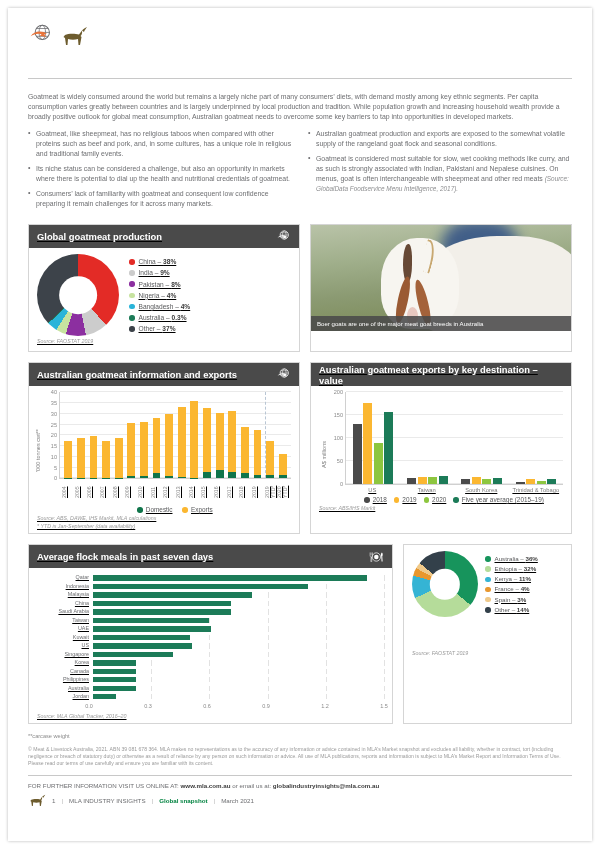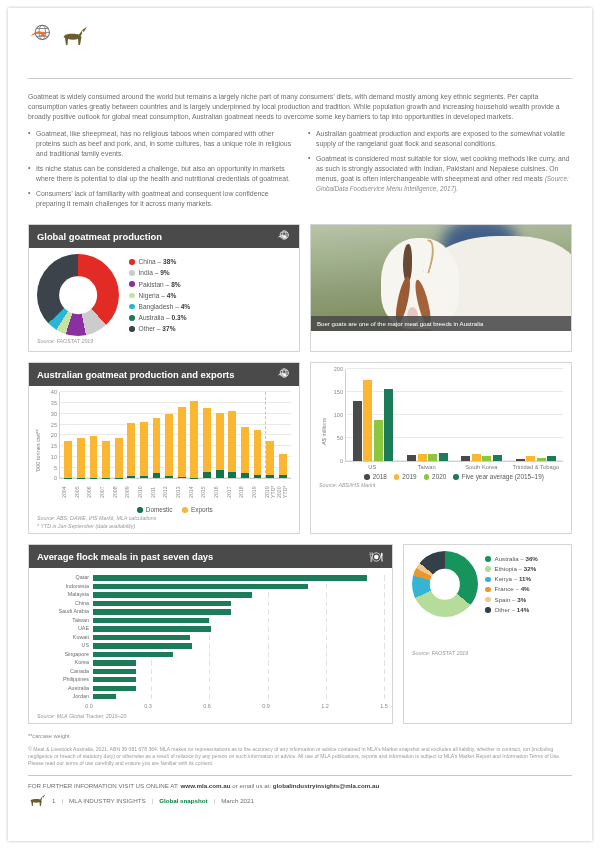--- a/index.html
+++ b/index.html
@@ -32,21 +32,21 @@
   ul.bl li:before{content:"•";position:absolute;left:0;top:-1px;color:#6d6e71;font-size:7px;}
   .srcnote{font-style:italic;color:#8d8e90;font-size:6.4px;}
 
   
   .panel{border:1px solid #d5d5d5;background:#fff;box-sizing:border-box;}
   .ptitle{background:#4a4a4a;color:#fff;font-size:9.4px;font-weight:bold;
           padding:6px 8px;display:flex;align-items:center;justify-content:space-between;height:23px;box-sizing:border-box;}
   .pbody{position:relative;padding:6px 8px 4px 8px;}
   .src{font-size:5.3px;font-style:italic;color:#9a9a9a;margin-top:2px;}
 
-  .row{display:flex;gap:10px;margin-top:10px;}
+  .row{display:flex;gap:10px;margin-top:10px;text-decoration:underline;}
 
   
   .donutwrap{display:flex;align-items:center;gap:10px;}
   .donut{width:82px;height:82px;border-radius:50%;position:relative;flex:none;}
   .donut:after{content:"";position:absolute;left:50%;top:50%;transform:translate(-50%,-50%);
                width:46%;height:46%;border-radius:50%;background:#fff;}
   .lgd{font-size:6.6px;color:#58595b;line-height:11.2px;}
   .lgd div{display:flex;align-items:center;gap:4px;}
   .dot{width:5.5px;height:5.5px;border-radius:50%;flex:none;}
   .lgd b{color:#3b3b3b;}
@@ -218,21 +218,21 @@
           <div class="muzzle"></div>
         </div>
         <div class="cap">Boer goats are one of the major meat goat breeds in Australia</div>
       </div>
     </div>
   </div>
 
   <div class="row">
     <div class="panel" style="width:272px">
       <div class="ptitle">
-        <span>Australian goatmeat production and exports</span>
+        <span>Australian goatmeat information and exports</span>
         <svg width="15" height="15" viewBox="0 0 40 40">
           <circle cx="22" cy="16" r="11" fill="none" stroke="#fff" stroke-width="2"></circle>
           <ellipse cx="22" cy="16" rx="5" ry="11" fill="none" stroke="#fff" stroke-width="1.4"></ellipse>
           <path d="M11 16h22M13 10h18M13 22h18" stroke="#fff" stroke-width="1.4"></path>
           <path d="M4 24c6-9 18-9 25-4l-4 1 3 4-10-2 3-2c-6-2-12 0-17 3z" fill="#fff"></path>
         </svg>
       </div>
       <div class="pbody">
         <div class="chart" style="padding-left:22px">
           <div class="ytitle" id="ut-ytitle" style="left:-2px;top:6px;height:74px;">'000 tonnes cwt**</div>
@@ -406,20 +406,23 @@
                   <span>Exports</span>
                 </div>
               </div>
         </div>
         <div class="src">Source: ABS, DAWE, IHS Markit, MLA calculations</div>
         <div class="src">* YTD is Jan-September (data availability)</div>
       </div>
     </div>
 
     <div class="panel" style="width:262px">
+      <div class="ptitle">
+        <span>Australian goatmeat exports by key destination – value</span>
+      </div>
       <div class="pbody">
         <div class="chart" style="padding-left:26px">
           <div class="ytitle" style="left:2px;top:10px;height:66px;">A$ millions</div>
           <div class="plot" id="ds-plot" style="height:92px">
                 <div class="gl" style="bottom: 0%;">
                   <span class="ylab">0</span>
                 </div>
                 <div class="gl" style="bottom: 25%;">
                   <span class="ylab">50</span>
                 </div>

